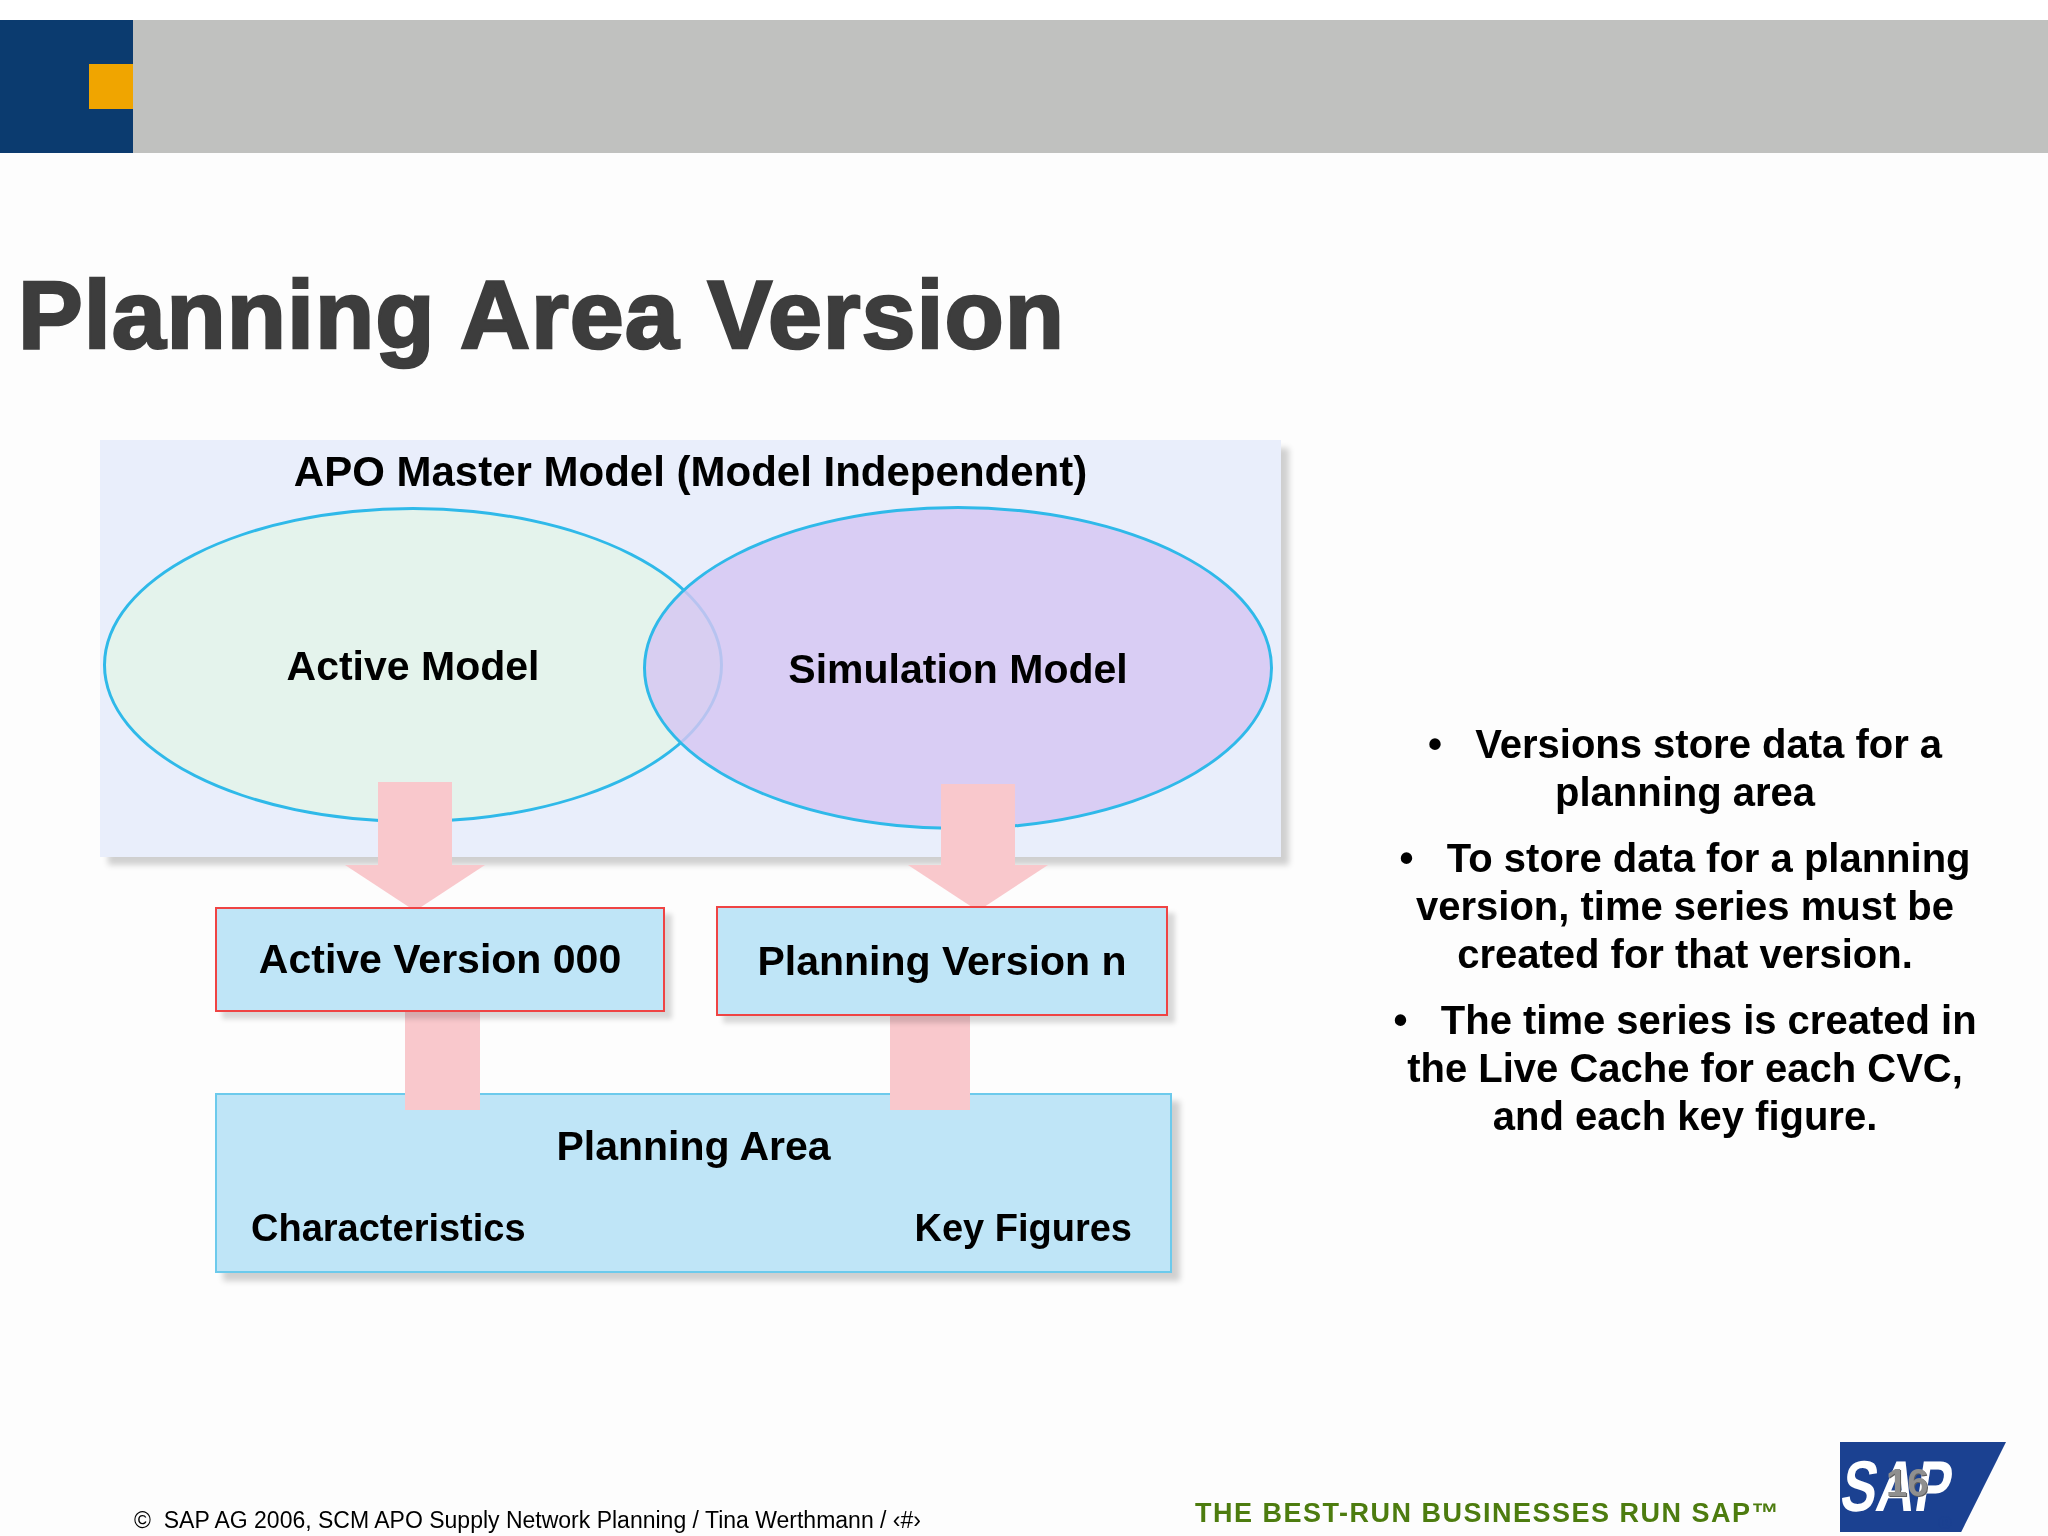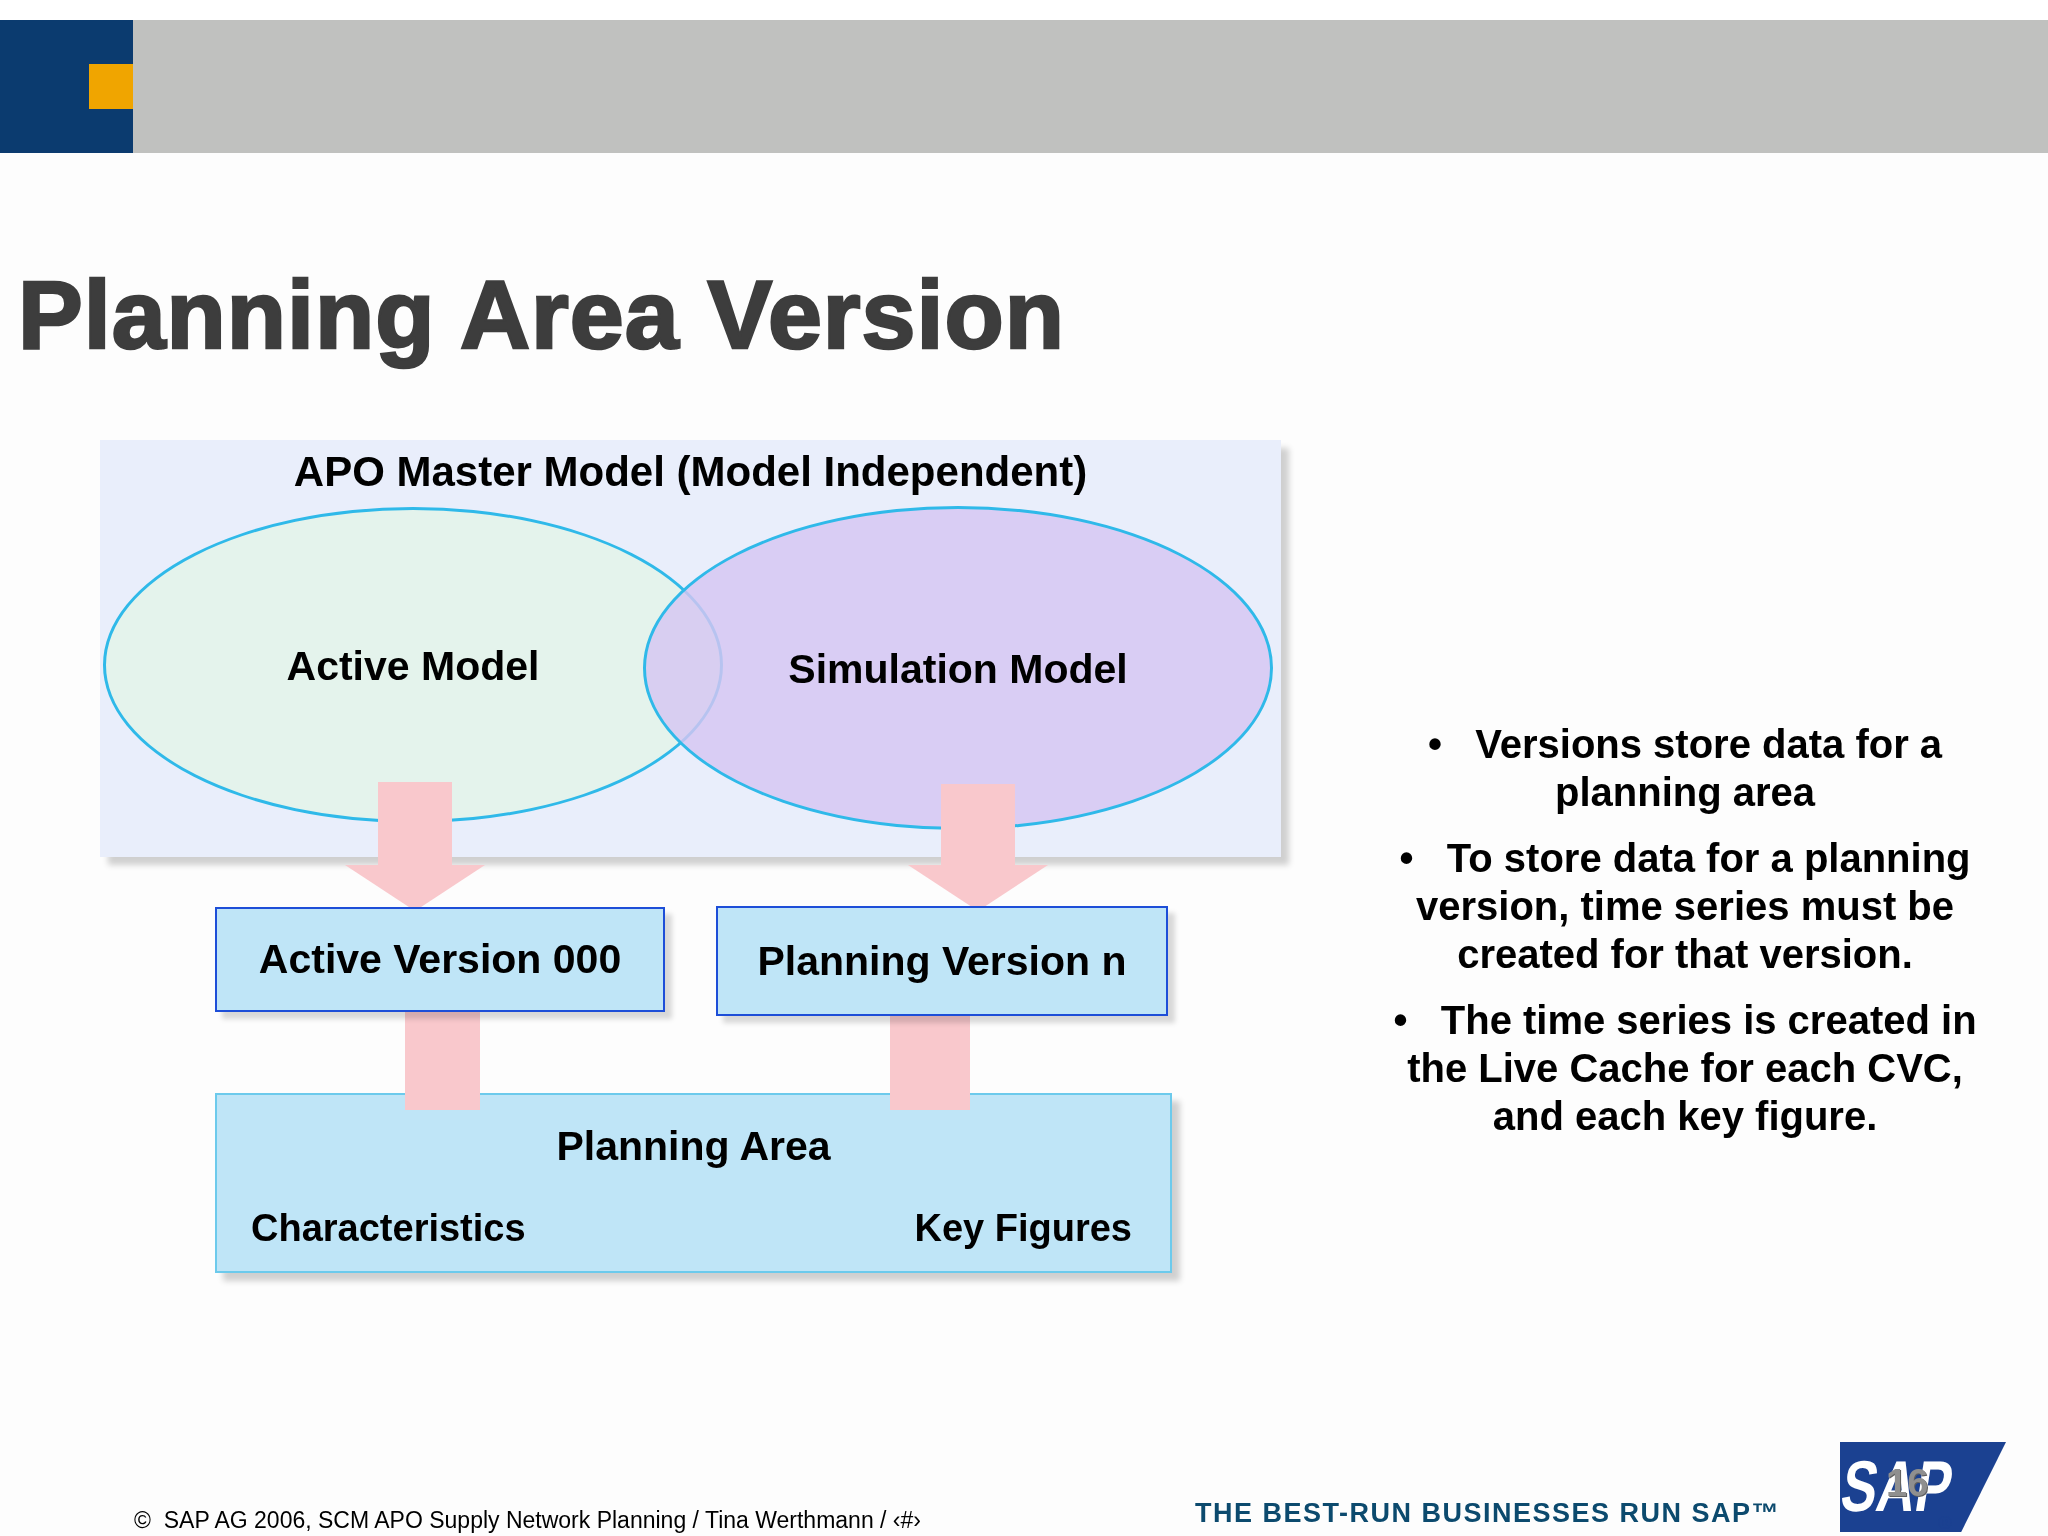--- a/index.html
+++ b/index.html
@@ -39,21 +39,21 @@
   .shaft-l{left:378px;top:762px;width:74px;height:85px;}
   .shaft-r{left:941px;top:764px;width:74px;height:83px;}
   .arrow-head{position:absolute;width:0;height:0;border-left:70px solid transparent;
     border-right:70px solid transparent;border-top:46px solid #f9c8cc;z-index:5;}
   .head-l{left:345px;top:845px;}
   .head-r{left:908px;top:845px;}
   .connector{position:absolute;background:#f9c8cc;z-index:5;}
   .conn-l{left:405px;top:980px;width:75px;height:110px;}
   .conn-r{left:890px;top:980px;width:80px;height:110px;}
   .ver-box{
-    position:absolute;background:#bfe5f7;border:2px solid #1d4ed8;box-sizing:border-box;
+    position:absolute;background:#bfe5f7;border:2px solid #ef4444;box-sizing:border-box;
     box-shadow:7px 7px 5px rgba(0,0,0,0.15);z-index:6;
     display:flex;align-items:center;justify-content:center;
     font-size:41px;font-weight:bold;color:#000;text-align:center;
   }
   .ver-left{left:215px;top:887px;width:450px;height:105px;}
   .ver-right{left:716px;top:886px;width:452px;height:110px;}
   .pa-box{
     position:absolute;left:215px;top:1073px;width:957px;height:180px;
     background:#bfe5f7;border:2px solid #6ccaec;box-sizing:border-box;
     box-shadow:8px 8px 6px rgba(0,0,0,0.18);z-index:4;
@@ -65,21 +65,21 @@
   
   .bullets{position:absolute;left:1335px;top:700px;width:700px;z-index:2;}
   .bullet-item{
     text-align:center;white-space:pre-line;font-size:40px;line-height:48px;
     font-weight:bold;color:#000;margin:0 0 18px 0;
   }
   
   .copyright{position:absolute;left:134px;top:1487px;font-size:23px;color:#000;white-space:pre;}
   .tagline{
     position:absolute;left:1195px;top:1478px;width:640px;
-    font-size:27px;font-weight:bold;color:#0c4a6e;letter-spacing:1.5px;white-space:nowrap;
+    font-size:27px;font-weight:bold;color:#4d7c0f;letter-spacing:1.5px;white-space:nowrap;
   }
   .sap-logo{
     position:absolute;left:1840px;top:1422px;width:166px;height:90px;background:#1b4191;
     -webkit-clip-path:polygon(0 0,100% 0,73% 100%,0 100%);
     clip-path:polygon(0 0,100% 0,73% 100%,0 100%);z-index:2;
   }
   .sap-logo-text{
     position:absolute;left:8px;top:8px;font-size:72px;line-height:72px;font-weight:bold;
     color:#ffffff;transform:scaleX(0.74) skewX(-12deg);transform-origin:left top;
   }

